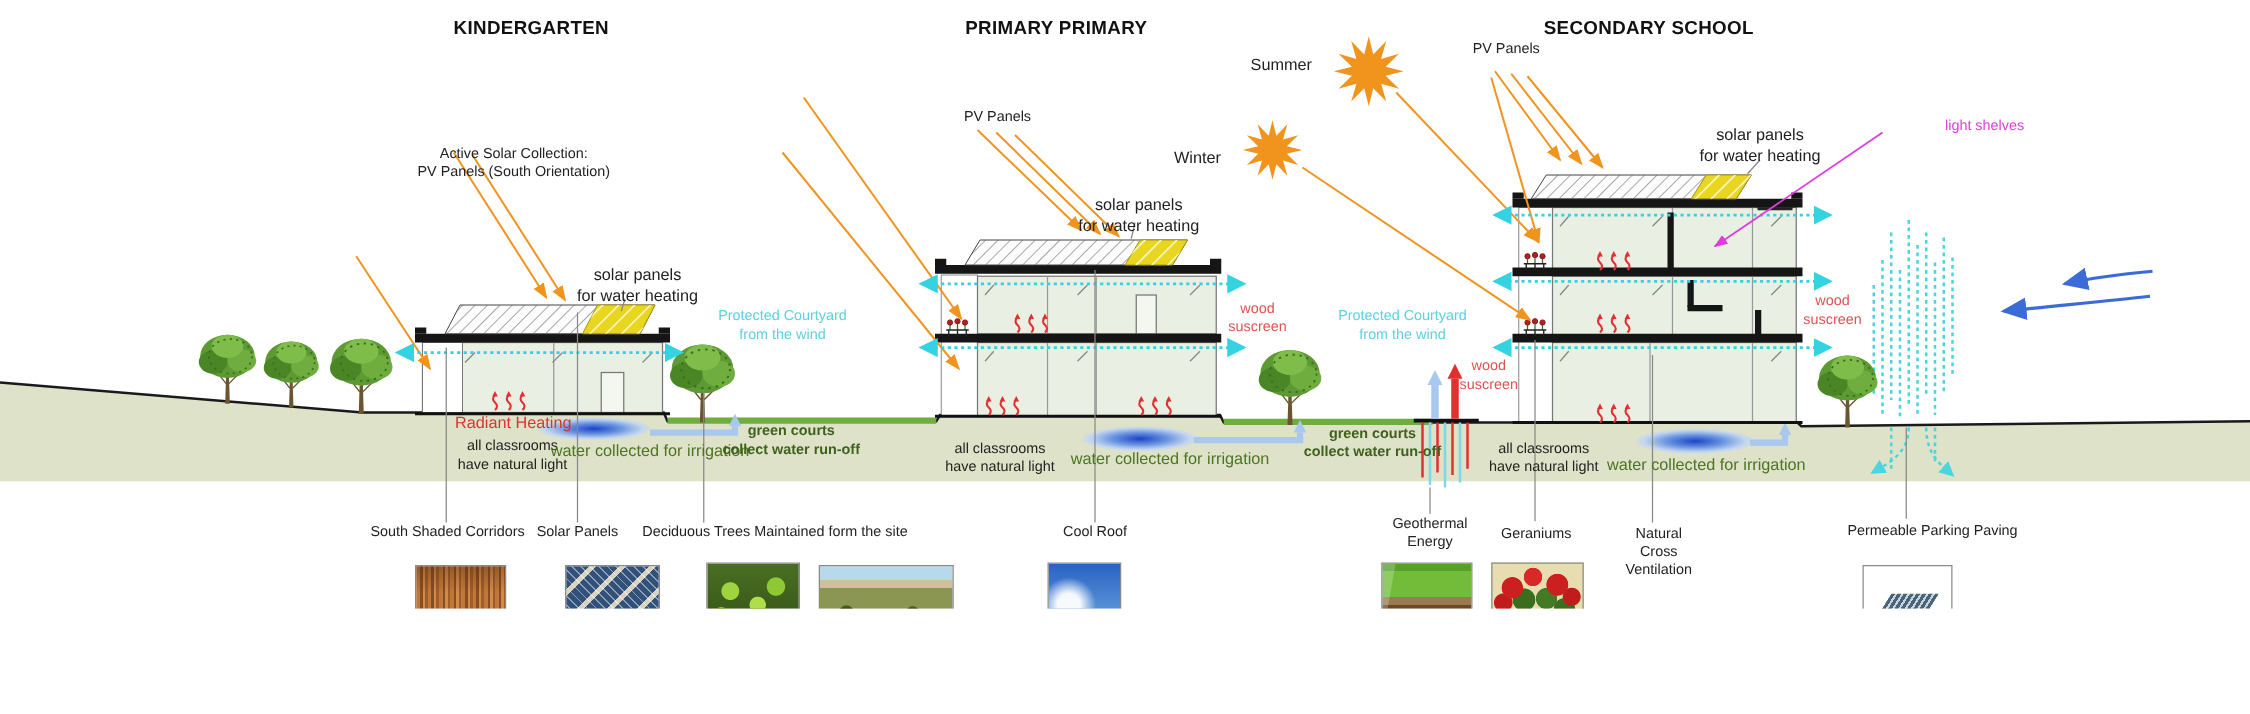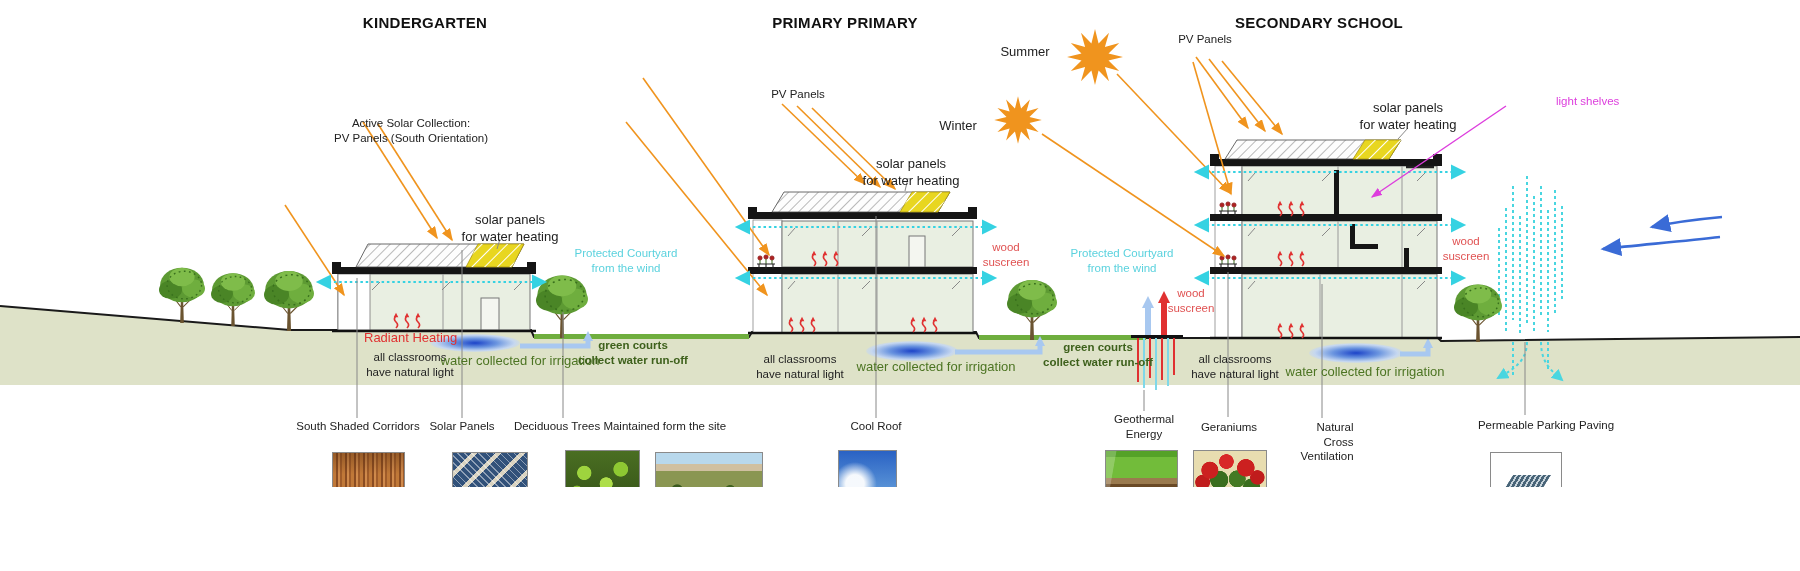--- a/index.html
+++ b/index.html
@@ -399,21 +399,21 @@
 <div class="lbl c grn" style="left:1098px;top:304px;">green courts
 collect water run-off</div>
 
 <div class="lbl c" style="left:358px;top:419px;">South Shaded Corridors</div>
 <div class="lbl c" style="left:462px;top:419px;">Solar Panels</div>
 <div class="lbl c" style="left:620px;top:419px;">Deciduous Trees Maintained form the site</div>
 <div class="lbl c" style="left:876px;top:419px;">Cool Roof</div>
 <div class="lbl c" style="left:1144px;top:412px;">Geothermal
 Energy</div>
 <div class="lbl c" style="left:1229px;top:420px;">Geraniums</div>
-<div class="lbl c" style="left:1327px;top:420px;text-align:right;">Natural
+<div class="lbl c" style="left:1327px;top:420px;">Natural
 Cross
 Ventilation</div>
 <div class="lbl c" style="left:1526px;top:418px;padding-left:40px;">Permeable Parking Paving</div>
 
 <div class="thumb" id="th-corridor"></div>
 <div class="thumb" id="th-solar"></div>
 <div class="thumb" id="th-olives"></div>
 <div class="thumb" id="th-grove"></div>
 <div class="thumb" id="th-coolroof"></div>
 <div class="thumb" id="th-geothermal"></div>

